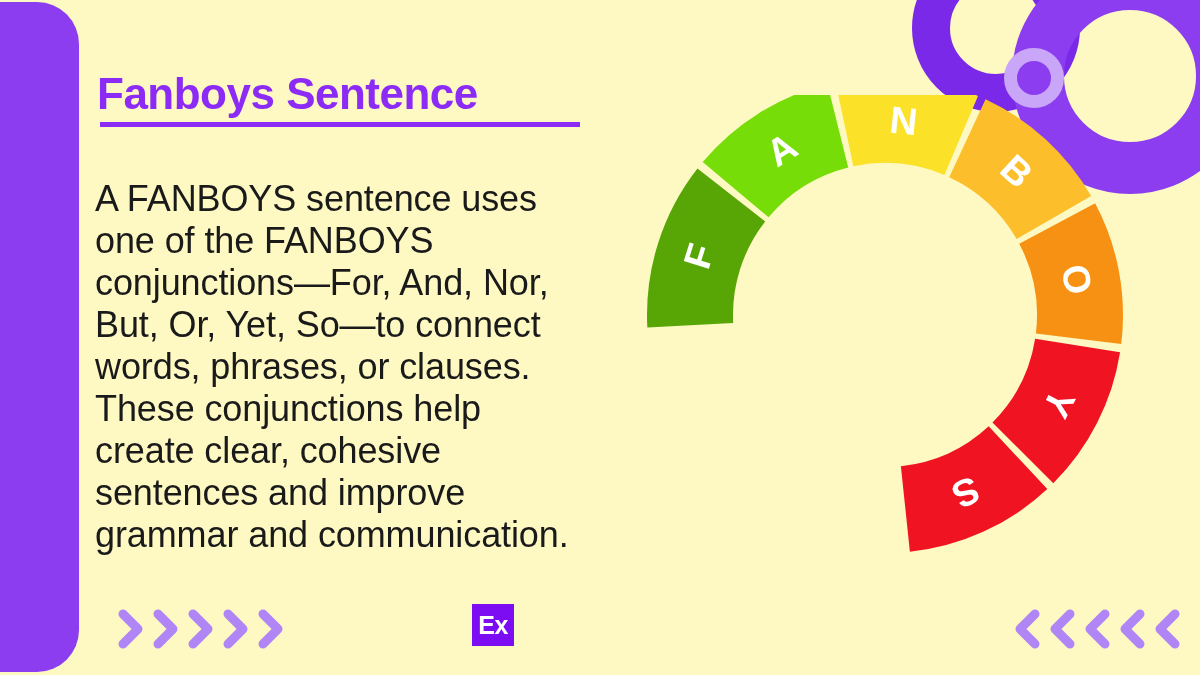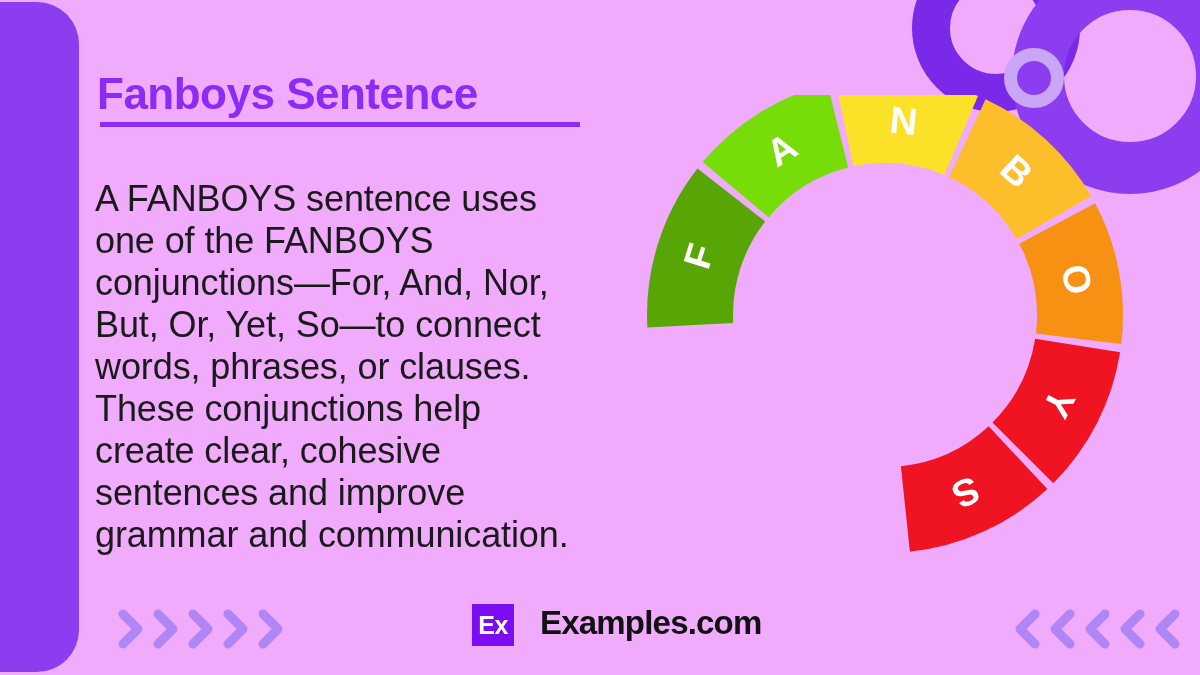--- a/index.html
+++ b/index.html
@@ -7,21 +7,21 @@
     padding: 0;
     background: #ffffff;
   }
   body {
     font-family: "Liberation Sans", sans-serif;
   }
   #page {
     position: relative;
     width: 1200px;
     height: 675px;
-    background: #f0abfc;
+    background: #fef9c3;
     overflow: hidden;
   }
 
   
   .side-bar {
     position: absolute;
     left: -20px;
     top: 2px;
     width: 99px;
     height: 670px;
@@ -122,22 +122,22 @@
   .chev {
     width: 26px;
     height: 40px;
   }
 
   .brand {
     position: absolute;
     left: 472px;
     top: 604px;
     display: flex;
-    align-items: flex-start;
-    gap: 26px;
+    align-items: flex-end;
+    gap: 11px;
   }
   .brand-mark {
     width: 42px;
     height: 42px;
     background: #7C0CF2;
     color: #ffffff;
     font-size: 25px;
     font-weight: bold;
     display: flex;
     align-items: center;
@@ -203,21 +203,20 @@
     <svg class="chev" viewBox="0 0 26 40">
         <path d="M5 5 L20 20 L5 35" fill="none" stroke="#B085F5" stroke-width="9" stroke-linecap="round" stroke-linejoin="round"></path>
       </svg>
     <svg class="chev" viewBox="0 0 26 40">
         <path d="M5 5 L20 20 L5 35" fill="none" stroke="#B085F5" stroke-width="9" stroke-linecap="round" stroke-linejoin="round"></path>
       </svg>
   </div>
 
   <div class="brand">
     <div class="brand-mark">Ex</div>
-    <div class="brand-name">Examples.com</div>
   </div>
 
   <div class="chev-group chev-right-group">
     <svg class="chev" viewBox="0 0 26 40">
         <path d="M21 5 L6 20 L21 35" fill="none" stroke="#B085F5" stroke-width="9" stroke-linecap="round" stroke-linejoin="round"></path>
       </svg>
     <svg class="chev" viewBox="0 0 26 40">
         <path d="M21 5 L6 20 L21 35" fill="none" stroke="#B085F5" stroke-width="9" stroke-linecap="round" stroke-linejoin="round"></path>
       </svg>
     <svg class="chev" viewBox="0 0 26 40">

